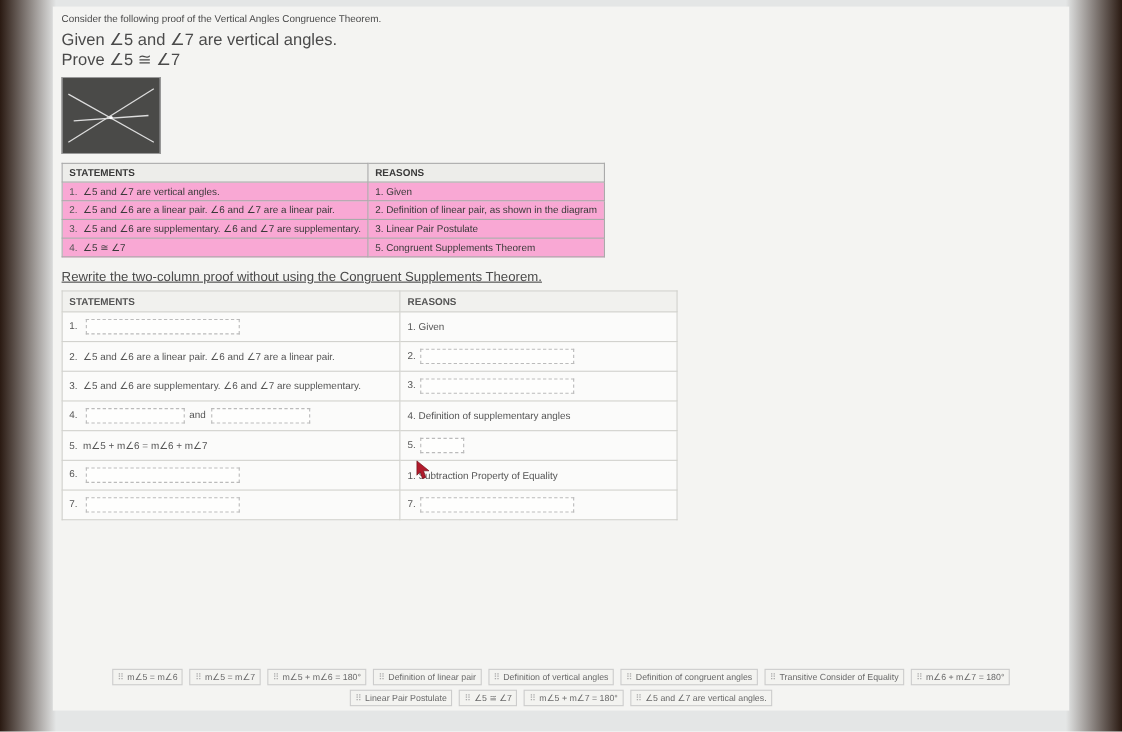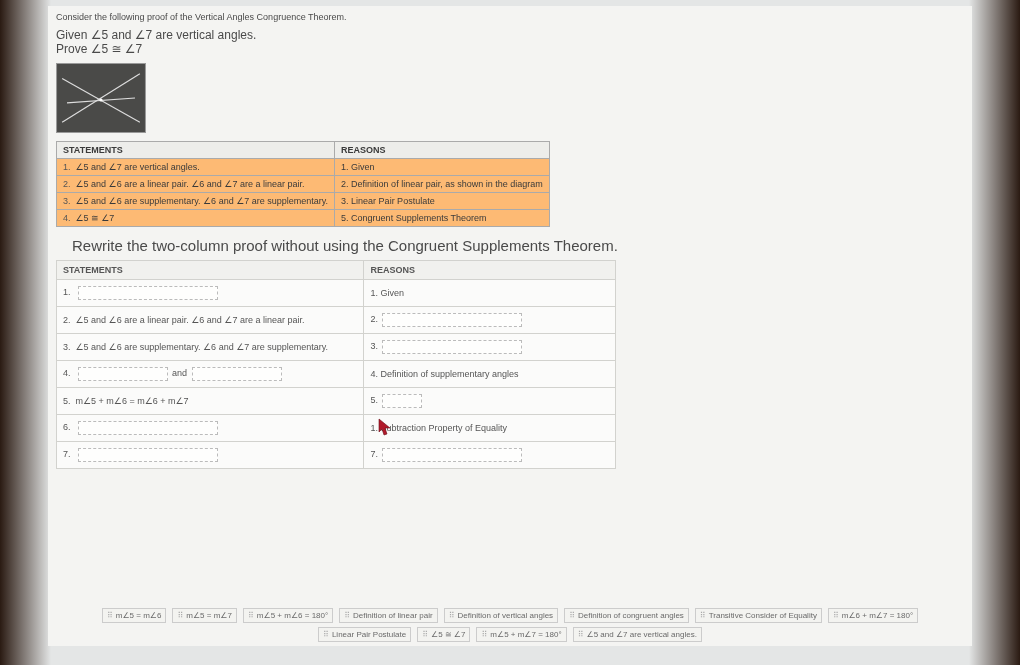--- a/index.html
+++ b/index.html
@@ -11,35 +11,35 @@
     padding: 6px 0 0 0;
   }
   .sheet {
     background: #f4f4f2;
     margin: 0 48px 0 48px;
     min-height: 640px;
     padding: 6px 8px 16px 8px;
     position: relative;
   }
   .title { color:#4a4a4a; font-size:9px; margin-bottom:6px; }
-  .given, .prove { color:#4a4a4a; font-size:12px; line-height:1.2; }
+  .given, .prove { color:#4a4a4a; font-size:15px; line-height:1.2; }
   .diagram {
     width:90px; height:70px; margin:6px 0 8px 0; border:1px solid #999;
     background:#555; position:relative; overflow:hidden;
   }
   .diagram svg { width:100%; height:100%; display:block; }
 
   table.proof { border-collapse: collapse; font-size:9px; color:#3a3a3a; }
   table.proof th, table.proof td {
     border:1px solid #aaa; padding:3px 6px; text-align:left; vertical-align:top;
-    background:#fdba74;
+    background:#f9a8d4;
   }
   table.proof th { background:#ededea; font-weight:bold; }
 
-  .rewrite-note { color:#4a4a4a; font-size:15px; margin:10px 0 6px 16px; }
+  .rewrite-note { color:#4a4a4a; font-size:12px; margin:10px 0 6px 0;text-decoration:underline; }
 
   table.fill { border-collapse: collapse; font-size:9px; color:#555; width: 560px; }
   table.fill td {
     border:1px solid #d2d2ce; padding:6px 6px; vertical-align:middle; background:#fbfbfa;
     height: 26px;
   }
   table.fill th {
     border:1px solid #d2d2ce; padding:4px 6px; text-align:left; background:#f1f1ee; font-weight:bold;
   }
   .num { display:inline-block; width:10px; color:#555; }

